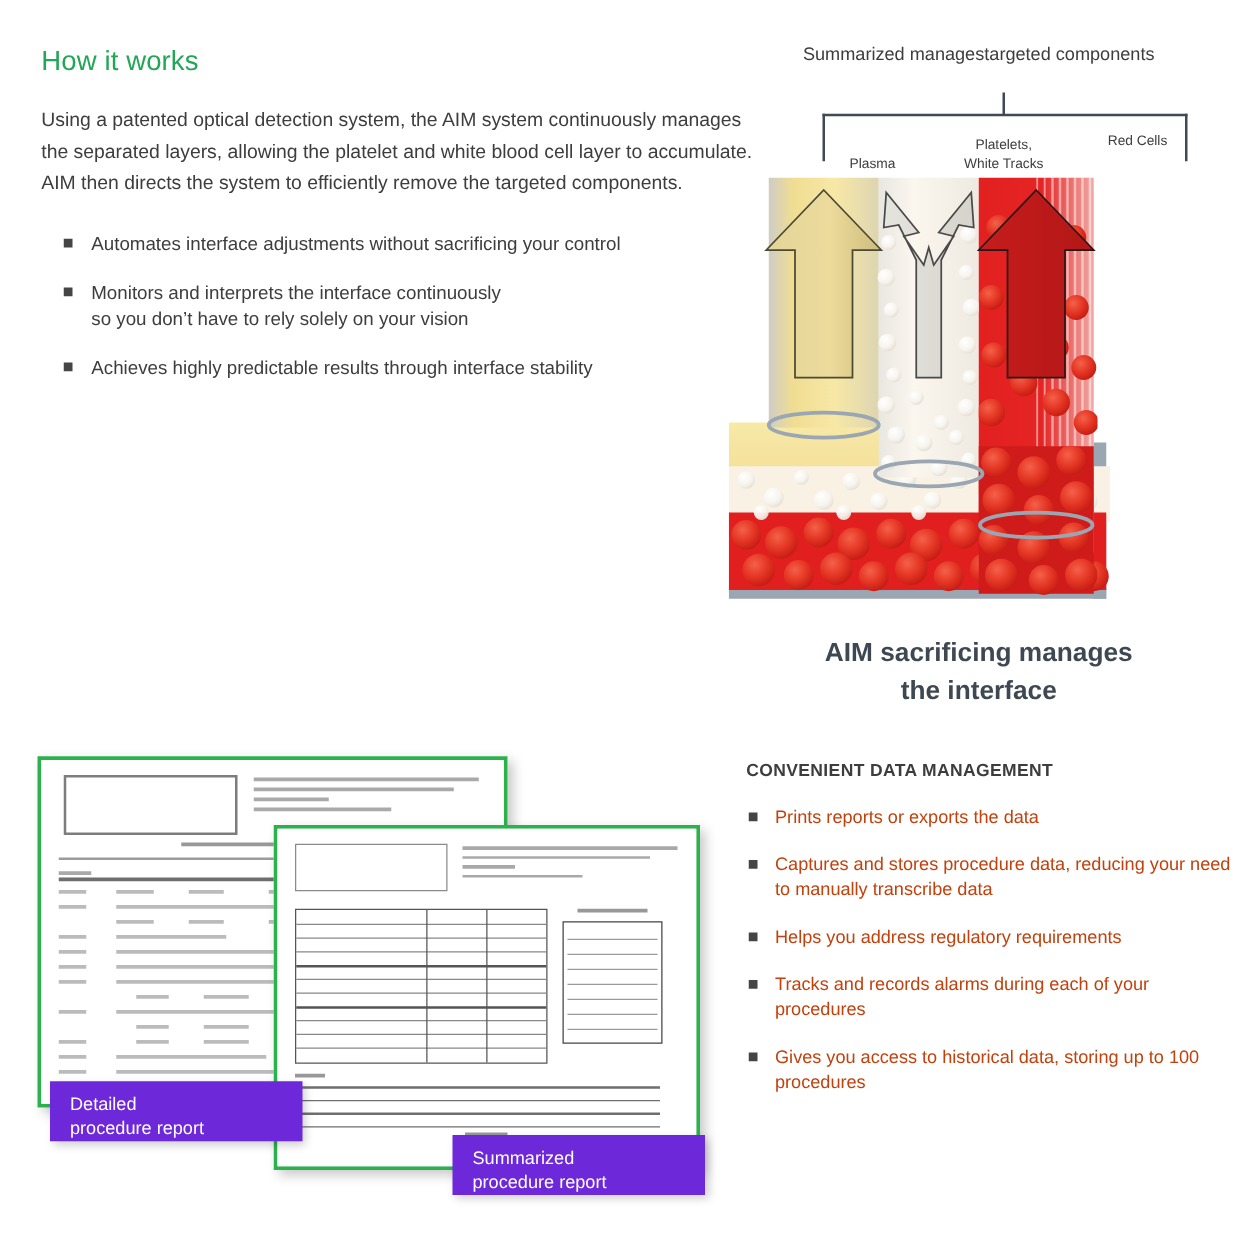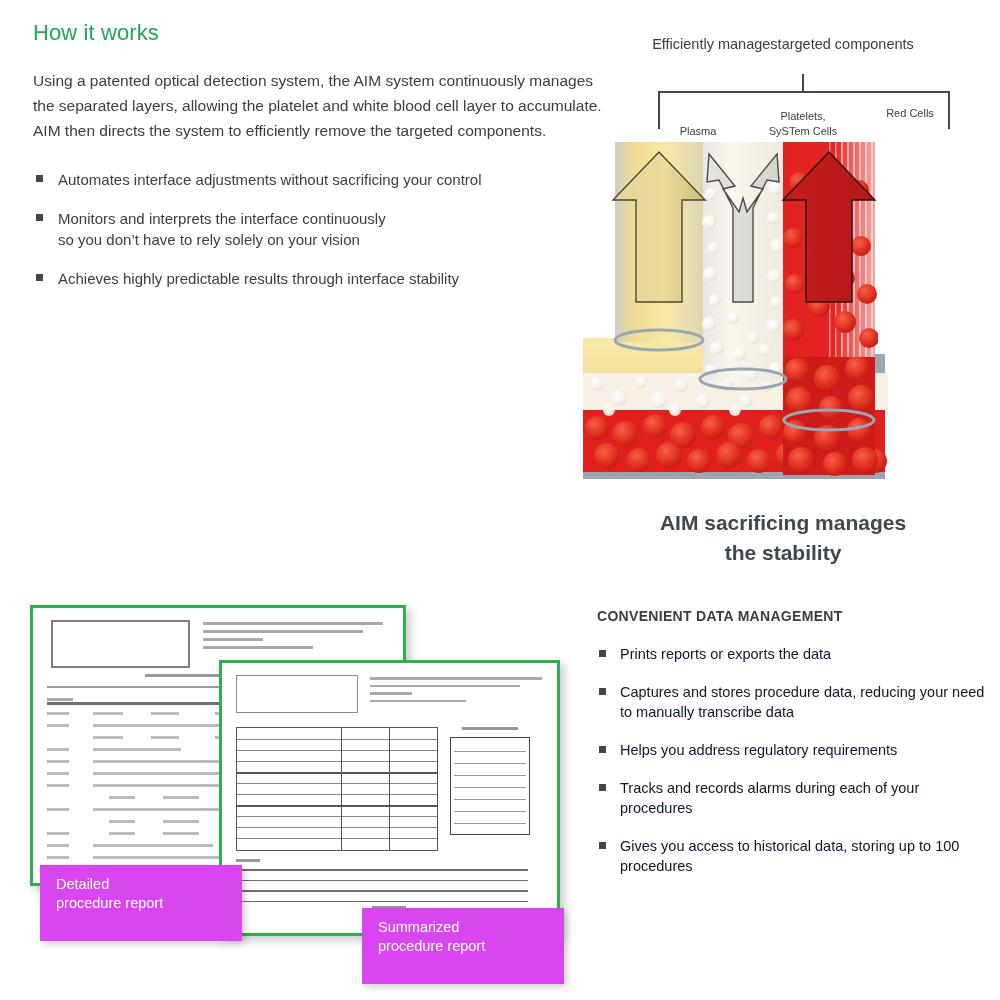--- a/index.html
+++ b/index.html
@@ -4,31 +4,31 @@
 <style>
   html,body{margin:0;padding:0;}
   body{
     width:1000px;height:1000px;background:#ffffff;
     font-family:"Liberation Sans","DejaVu Sans",sans-serif;
     color:#3c3c3c;overflow:hidden;position:relative;
   }
   .page{position:relative;width:1000px;height:1000px;}
 
   
-  .left-col{position:absolute;left:33px;top:20px;width:590px;}
+  .left-col{position:absolute;left:33px;top:36px;width:590px;}
   .section-heading{
     font-size:22px;color:#22a757;font-weight:400;margin:0 0 22px 0;letter-spacing:.1px;
   }
   .subheading{
     font-size:15.5px;font-weight:bold;color:#3a3a3a;margin:0 0 22px 0;letter-spacing:.1px;
   }
   .body-para{
     font-size:15.5px;line-height:25px;color:#3d3d3d;margin:0 0 26px 0;width:575px;
   }
-  ul.bullets{list-style:none;margin:0;padding:0;}
+  ul.bullets{list-style:none;margin:15px;padding:0;}
   ul.bullets li{
     position:relative;padding-left:25px;margin-bottom:18px;
     font-size:15px;line-height:21px;color:#3d3d3d;
   }
   ul.bullets li .bullet-sq{
     position:absolute;left:3px;top:6px;width:7px;height:7px;background:#454545;
   }
   ul.bullets li .l2{display:block;}
 
   
@@ -82,36 +82,36 @@
   .grid-tbl{position:absolute;border:1.5px solid #555;}
   .grid-tbl .gr{position:absolute;left:0;right:0;height:1px;background:#888;}
   .grid-tbl .gc{position:absolute;top:0;bottom:0;width:1px;background:#555;}
   .side-box{position:absolute;border:1.5px solid #444;}
   .side-box .sr{position:absolute;left:3px;right:3px;height:1px;background:#9a9a9a;}
 
   .notes-lines{position:absolute;}
   .notes-lines .nl{height:1.5px;background:#6f6f6f;margin-bottom:9px;}
 
   .caption-box{
-    position:absolute;background:#d946ef;color:#ffffff;
-    font-size:14.5px;line-height:19px;padding:10px 14px 28px 16px;
+    position:absolute;background:#6d28d9;color:#ffffff;
+    font-size:14.5px;line-height:19px;padding:10px 14px 0 16px;
     box-shadow:3px 3px 7px rgba(0,0,0,.2);
   }
   .cap-detailed{left:28px;top:270px;width:172px;}
   .cap-summary{left:350px;top:313px;width:172px;}
 
   
   .data-mgmt{position:absolute;left:597px;top:608px;width:390px;}
   .dm-title{
     font-size:14px;font-weight:bold;color:#3d3d3d;letter-spacing:.3px;margin:0 0 20px 0;
   }
   .dm-list{list-style:none;margin:0;padding:0;}
   .dm-list li{
     position:relative;padding-left:23px;margin-bottom:18px;
-    font-size:14.5px;line-height:20px;color:#0f172a;
+    font-size:14.5px;line-height:20px;color:#c2410c;
   }
   .dm-list li .bullet-sq{
     position:absolute;left:2px;top:6px;width:7px;height:7px;background:#454545;
   }
 </style>
 </head>
 <body>
 
 <div class="page">
 
@@ -130,34 +130,34 @@
         <span class="l2">so you don’t have to rely solely on your vision</span>
       </li>
       <li>
         <span class="bullet-sq"></span>
         <span>Achieves highly predictable results through interface stability</span>
       </li>
     </ul>
   </div>
 
   <div class="diagram">
-    <div class="diag-title">Efficiently managestargeted components</div>
+    <div class="diag-title">Summarized managestargeted components</div>
 
     <div class="bracket">
       <div class="stem"></div>
       <div class="hline"></div>
       <div class="tick-l"></div>
       <div class="tick-r"></div>
     </div>
 
     <div class="col-labels">
       <div class="cl cl-plasma">Plasma</div>
       <div class="cl cl-plt">
         <span>Platelets,</span><br>
-        <span>SySTem Cells</span>
+        <span>White Tracks</span>
       </div>
       <div class="cl cl-red">Red Cells</div>
     </div>
 
     <div class="tube">
       <svg width="400" height="355" viewBox="0 0 400 355" xmlns="http://www.w3.org/2000/svg">
         <defs>
           <linearGradient id="gPlasma" x1="0" y1="0" x2="1" y2="0">
             <stop offset="0%" stop-color="#cfcdc4"></stop>
             <stop offset="22%" stop-color="#f0dd92"></stop>
@@ -348,21 +348,21 @@
         <path d="M246 10 L292 58 L269 58 L269 160 L223 160 L223 58 L200 58 Z" fill="url(#gRedArrow)" stroke="#2a1616" stroke-width="1.4"></path>
 
         <ellipse cx="76" cy="198" rx="44" ry="10" fill="none" stroke="#9aa7b2" stroke-width="3"></ellipse>
         <ellipse cx="160" cy="237" rx="43" ry="10" fill="none" stroke="#9aa7b2" stroke-width="3"></ellipse>
         <ellipse cx="246" cy="278" rx="45" ry="10" fill="none" stroke="#9aa7b2" stroke-width="3"></ellipse>
       </svg>
     </div>
 
     <div class="diag-caption">
       <span>AIM sacrificing manages</span><br>
-      <span>the stability</span>
+      <span>the interface</span>
     </div>
   </div>
 
   <div class="reports">
 
     <div class="report rep-detailed">
       <div class="rep-inner">
         <div class="logo-box" style="left:18px;top:12px;width:135px;height:44px;"></div>
         <div class="hdr-lines" style="left:170px;top:14px;width:185px;">
           <div class="hl" style="width:180px;"></div>

